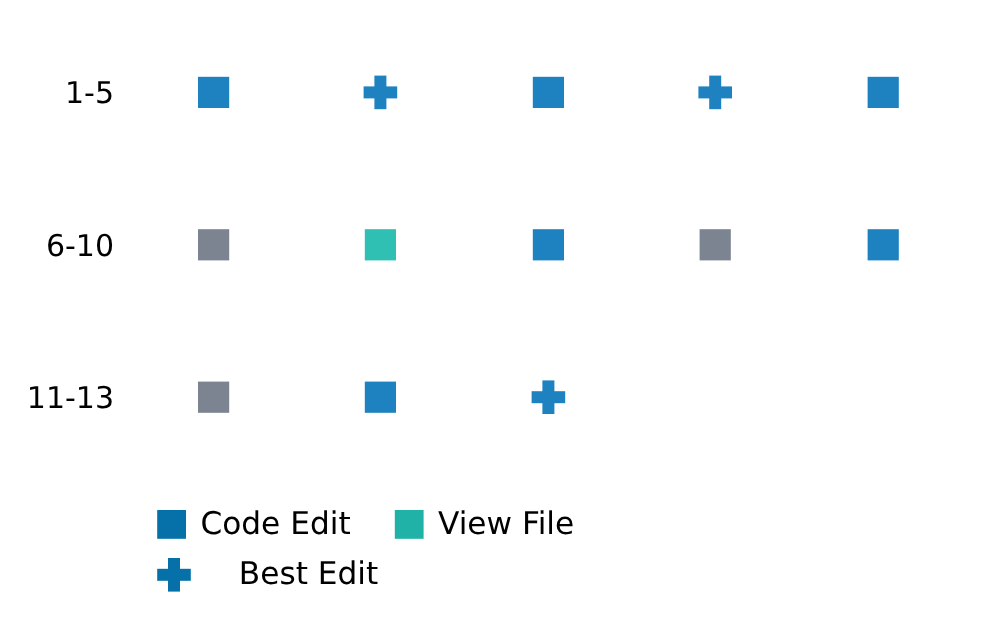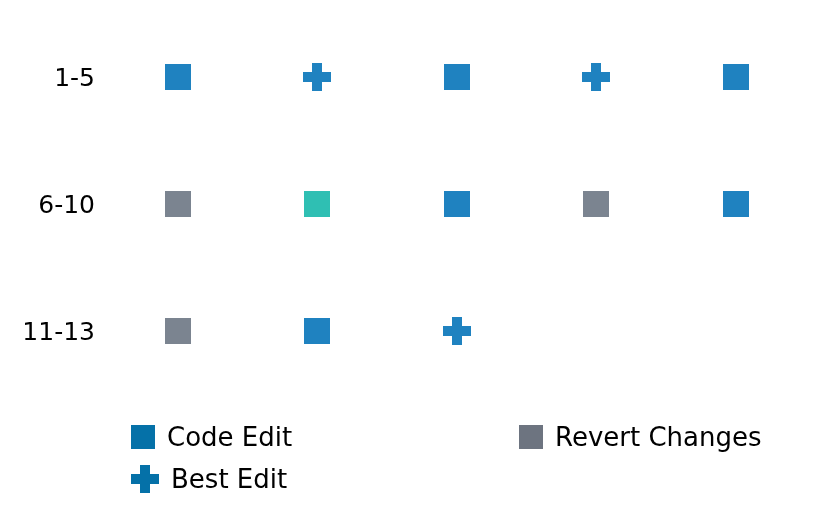--- a/index.html
+++ b/index.html
@@ -151,27 +151,27 @@
       <span class="bar-h"></span>
       <span class="bar-v"></span>
     </div>
   </div>
 <div id="legend">
     <div class="legend-row" style="position: relative;">
       <div class="legend-entry" style="position: absolute; left: 0px; top: 50%; transform: translateY(-50%);">
         <span class="legend-swatch square-swatch" style="background: rgb(5, 113, 168);"></span>
         <span class="legend-label">Code Edit</span>
       </div>
-      <div class="legend-entry" style="position: absolute; left: 388px; top: 50%; transform: translateY(-50%);">
-        <span class="legend-swatch square-swatch" style="background: rgb(109, 116, 128);"></span>
-        <span class="legend-label">Revert Changes</span>
+      <div class="legend-entry" style="position: absolute; left: 198px; top: 50%; transform: translateY(-50%);">
+        <span class="legend-swatch square-swatch" style="background: rgb(32, 178, 166);"></span>
+        <span class="legend-label">View File</span>
       </div>
     </div>
     <div class="legend-row" style="position: relative;">
-      <div class="legend-entry" style="position: absolute; left: 0px; top: 50%; transform: translateY(-50%);">
+      <div class="legend-entry" style="position: absolute; left: 0px; top: 50%; transform: translateY(-50%); gap: 28px;">
         <span class="legend-swatch plus-swatch" style="color: rgb(5, 113, 168);">
           <span class="bar-h"></span>
           <span class="bar-v"></span>
         </span>
         <span class="legend-label">Best Edit</span>
       </div>
     </div>
   </div>
 
 </body></html>

